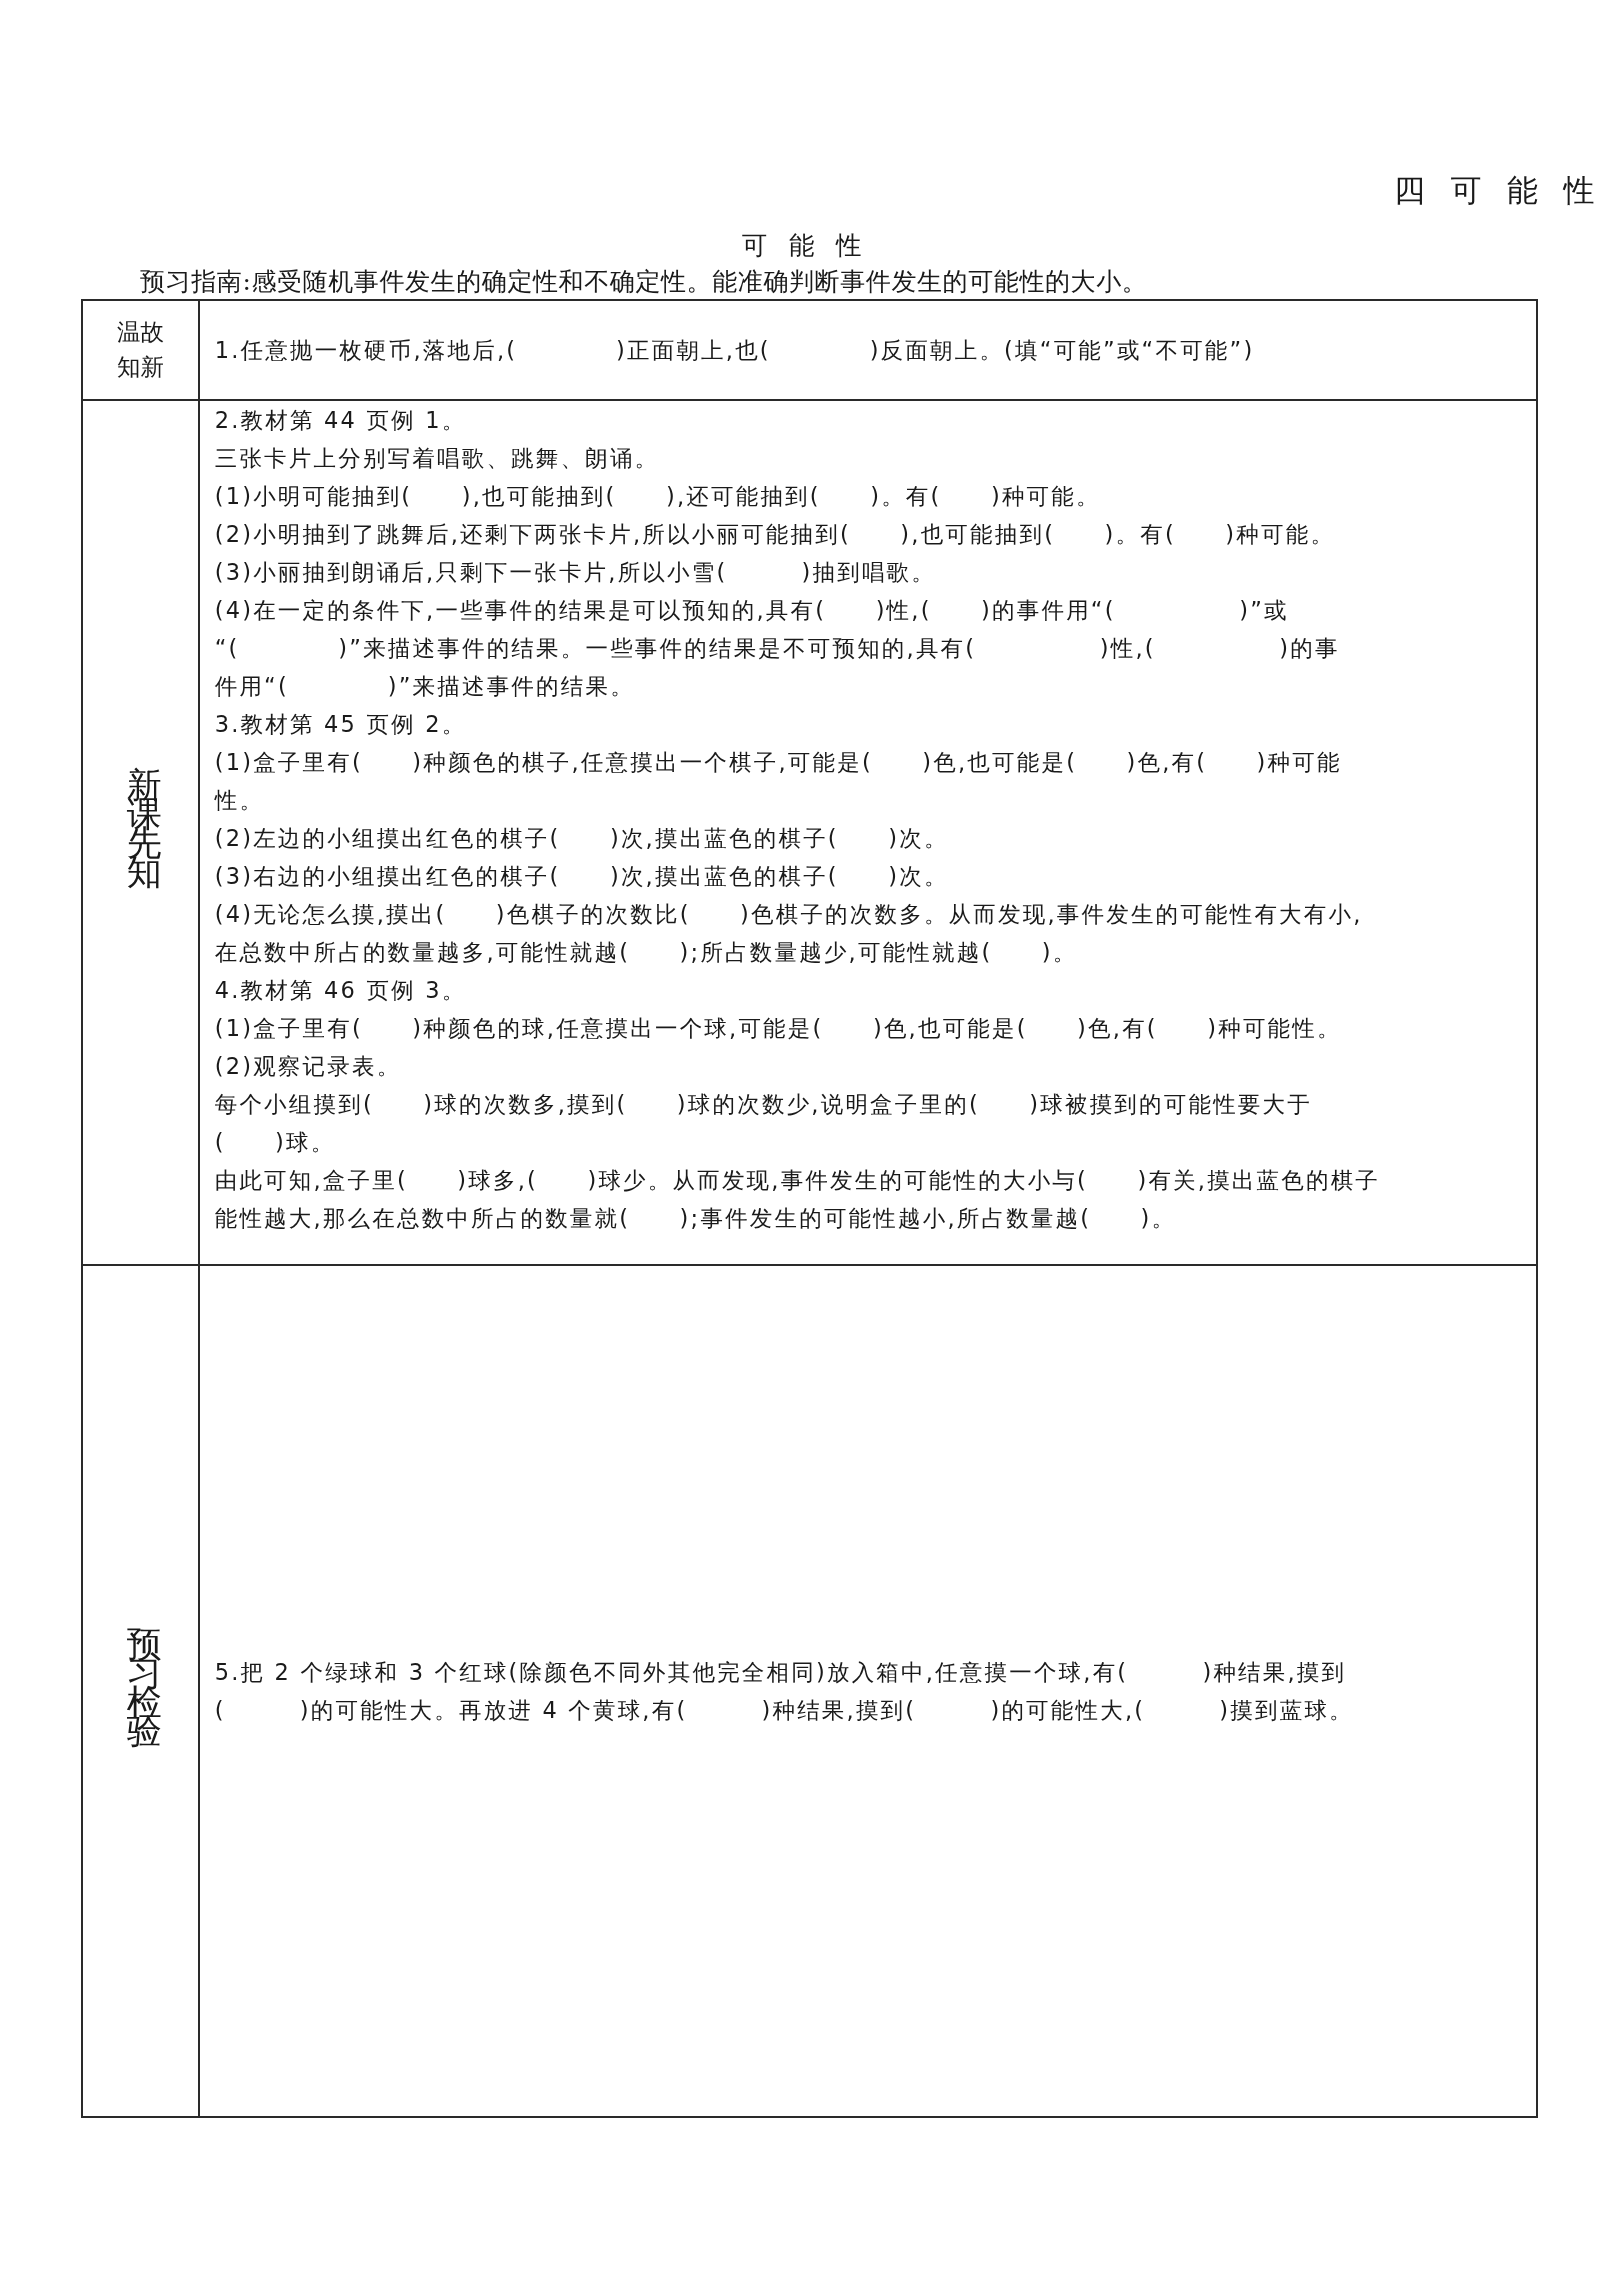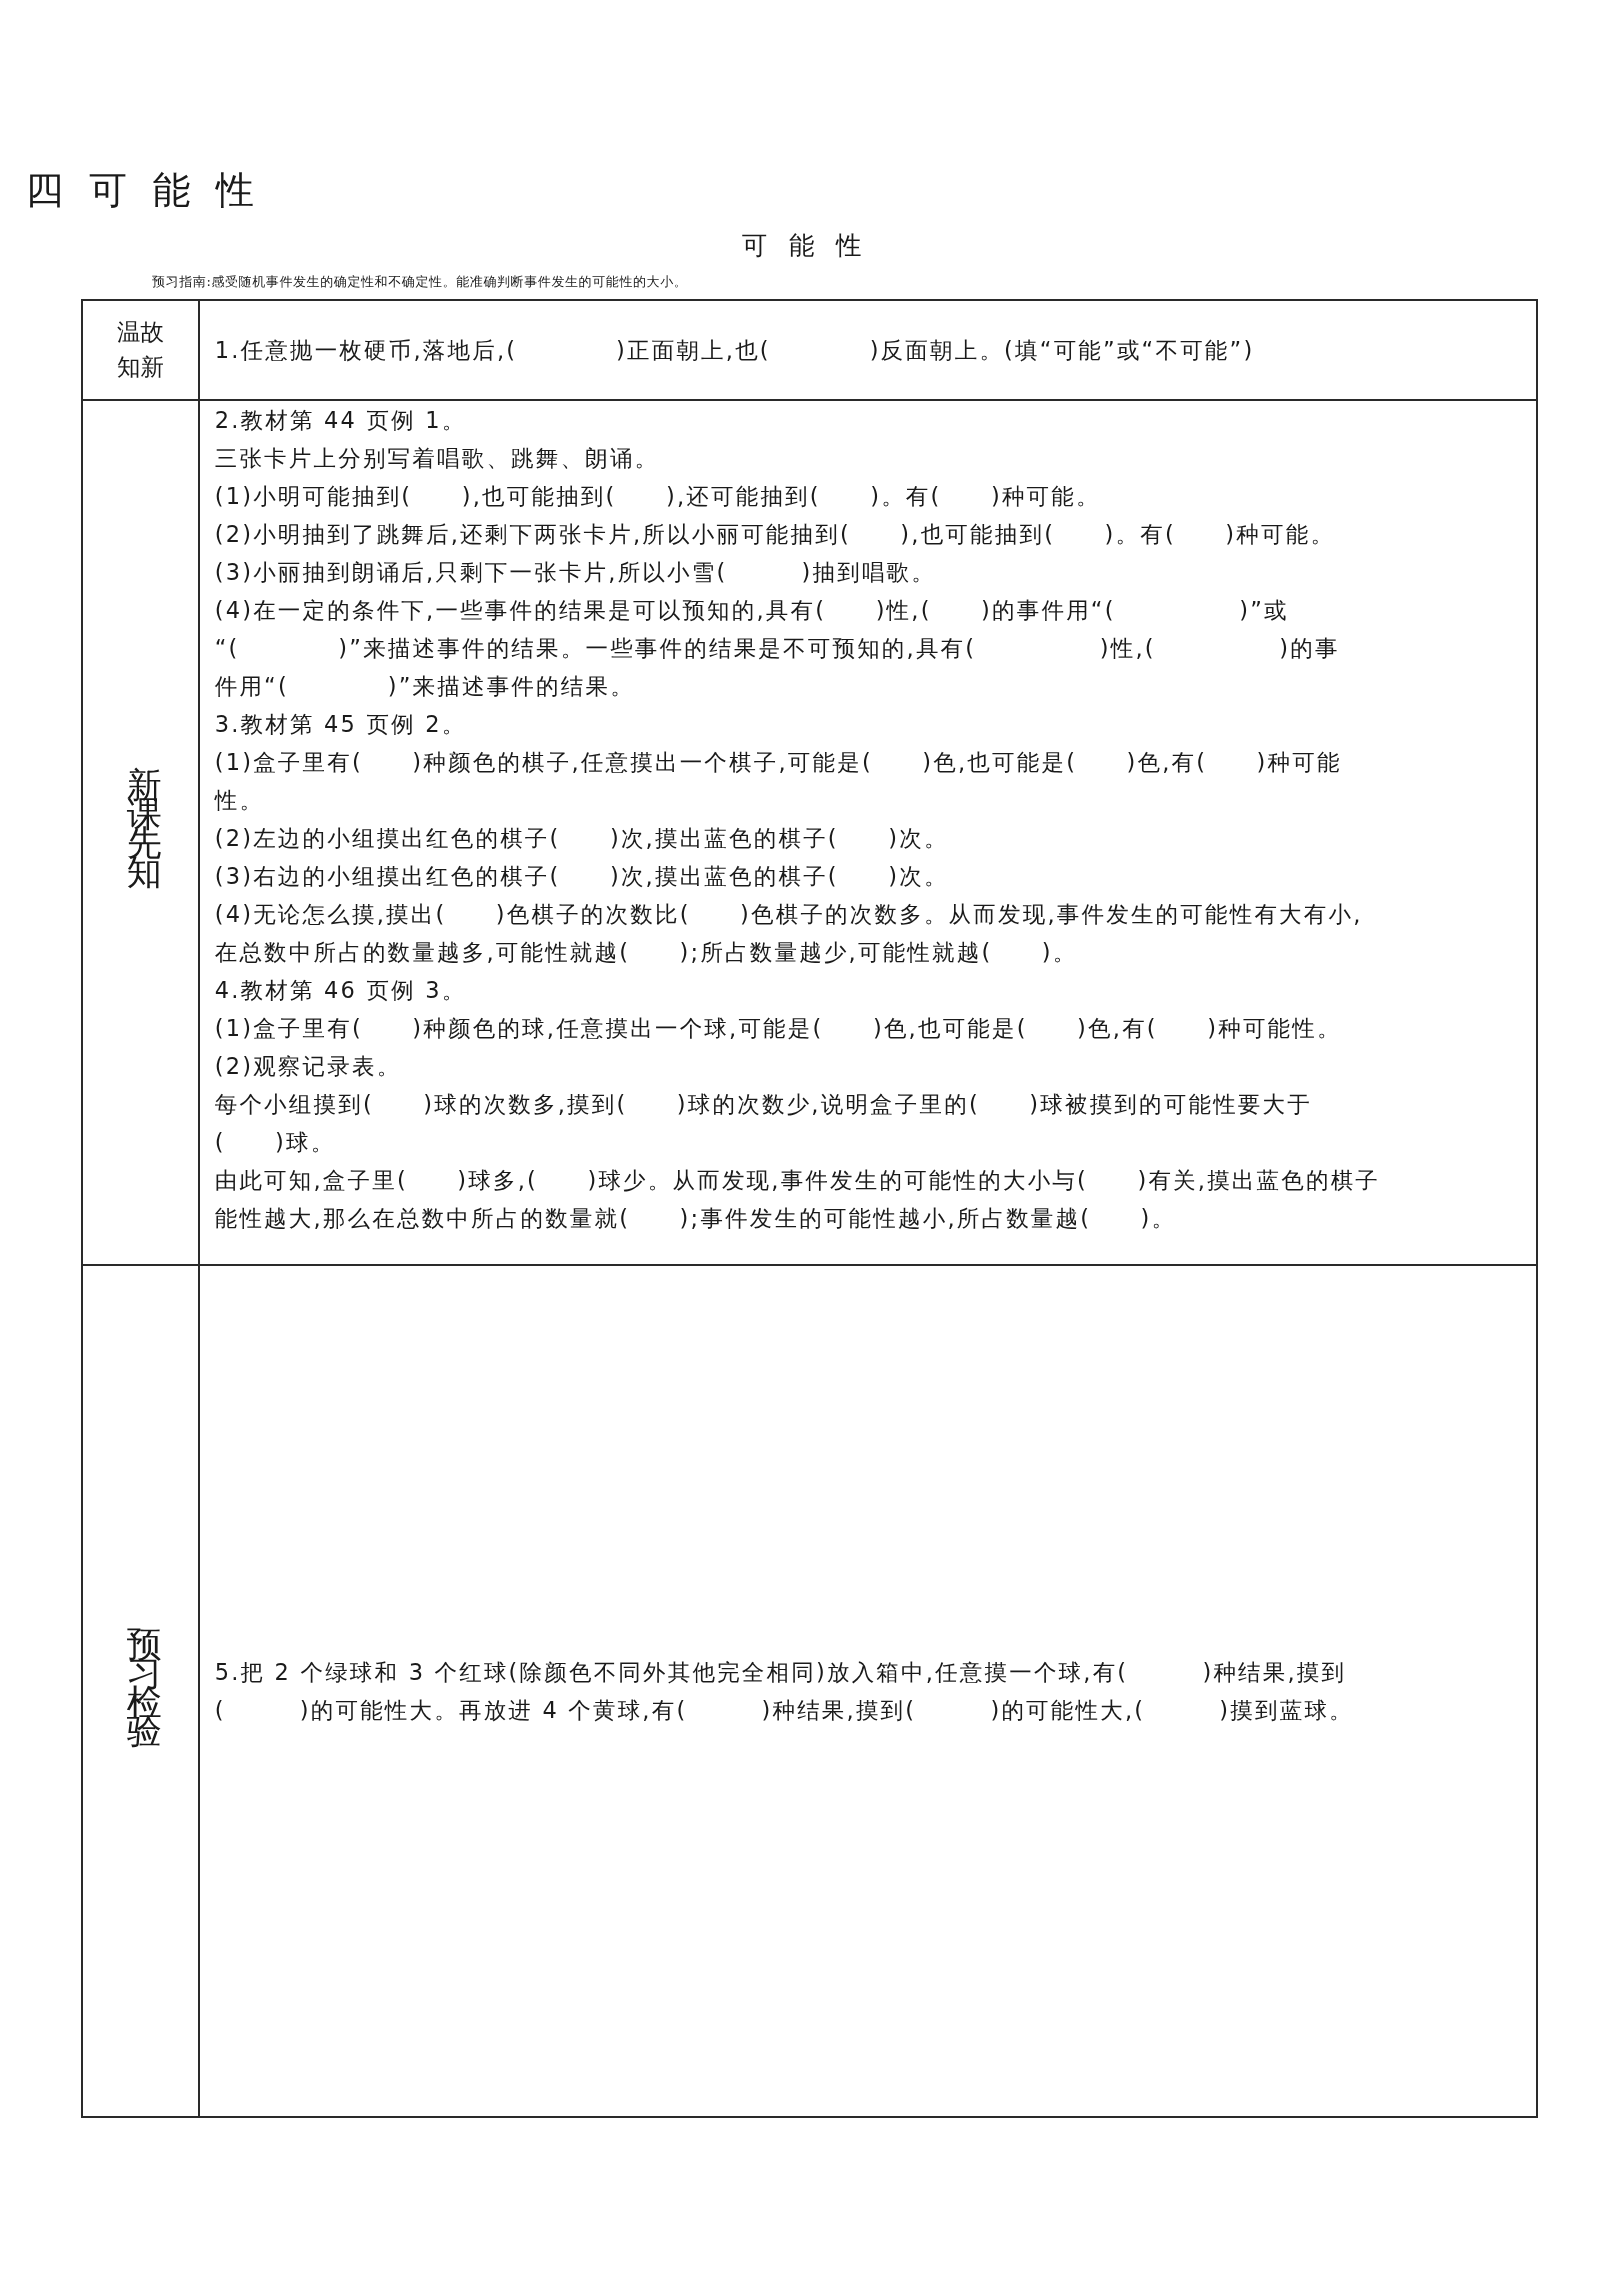--- a/index.html
+++ b/index.html
@@ -13,23 +13,23 @@
       position: relative;
       overflow: hidden;
       font-family: "DejaVu Sans", "Liberation Sans", sans-serif;
       color: #1a1a1a;
     }
     .title {
       position: absolute;
       left: 0;
       width: 1620px;
       top: 171px;
-      text-align: left;
+      text-align: right;
       font-family: "DejaVu Serif", "Liberation Serif", serif;
-      font-size: 38px;
+      font-size: 31px;
       letter-spacing: 25.5px;
       padding-left: 25.5px;
       box-sizing: border-box;
       line-height: 39px;
     }
     .subtitle {
       position: absolute;
       left: 0;
       width: 1620px;
       top: 228px;
@@ -39,25 +39,24 @@
       letter-spacing: 21.6px;
       padding-left: 5px;
       box-sizing: border-box;
       line-height: 35px;
     }
     .guide {
       position: absolute;
       left: 140px;
       top: 268px;
       font-family: "DejaVu Serif", "Liberation Serif", serif;
-      font-size: 13px;
+      font-size: 25px;
       line-height: 27.4px;
       letter-spacing: 0.6px;
       white-space: nowrap;
-      margin-left: 12px;
     }
     table.sheet {
       position: absolute;
       left: 81px;
       top: 299px;
       width: 1457px;
       border-collapse: collapse;
       table-layout: fixed;
     }
     table.sheet td {

